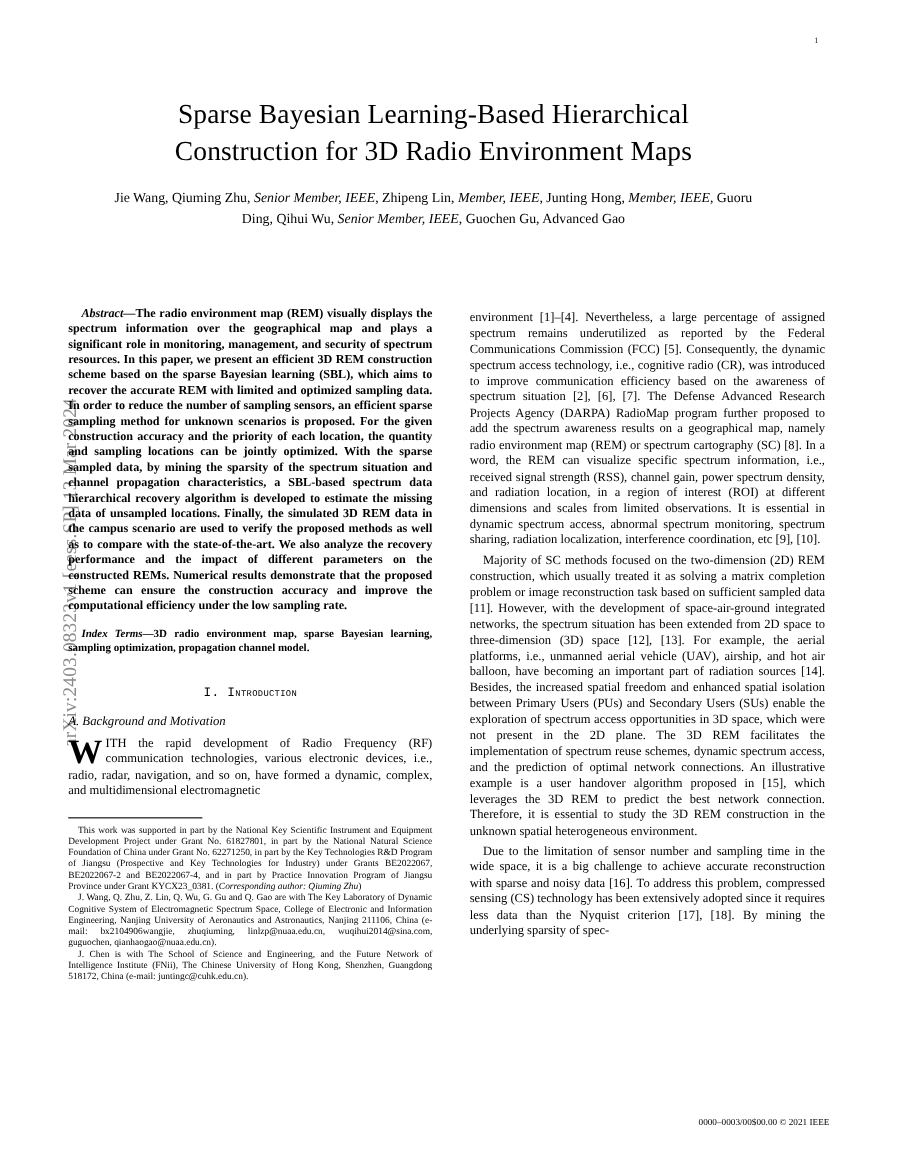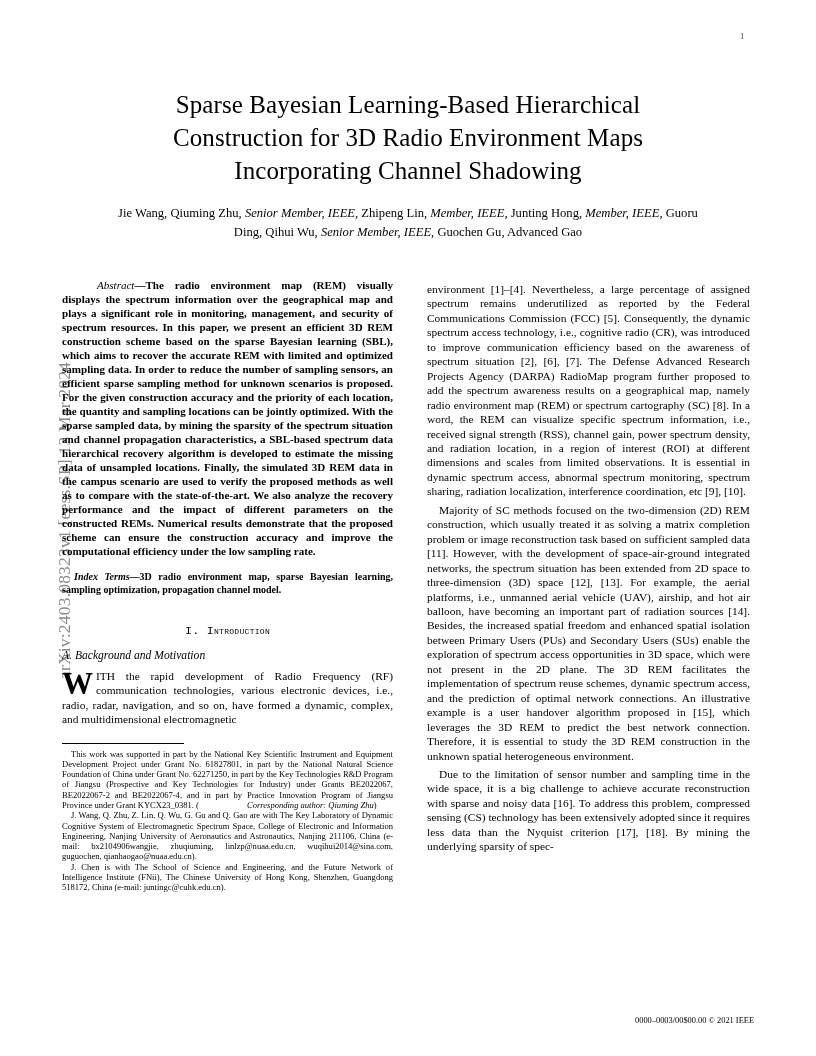--- a/index.html
+++ b/index.html
@@ -44,21 +44,21 @@
     position: absolute;
     right: 72px;
     top: 32px;
     font-size: 7.5px;
     color: #222;
   }
 
   
   .title-block {
     position: absolute;
-    left: 72px;
+    left: 58px;
     top: 88px;
     width: 672px;
     text-align: center;
   }
   .paper-title {
     font-size: 25px;
     line-height: 1.32;
     font-weight: normal;
     margin: 0;
     letter-spacing: 0.1px;
@@ -99,21 +99,21 @@
   p.body + p.body { text-indent: 12px; }
 
   .abstract {
     font-weight: bold;
     font-size: 11.05px;
     line-height: 1.27;
     text-align: justify;
     margin: 0;
     text-indent: 12px;
   }
-  .abstract .lead { font-style: italic; font-weight: normal; margin-left: 23px; }
+  .abstract .lead { font-style: italic; font-weight: bold; }
 
   .index-terms {
     font-weight: bold;
     font-size: 10px;
     line-height: 1.27;
     text-align: justify;
     margin: 13px 0 0 0;
     text-indent: 12px;
   }
   .index-terms .lead { font-style: italic; font-weight: bold; }
@@ -155,21 +155,21 @@
     border-top: 0.8px solid #000;
     margin: 16px 0 5px 0;
   }
   .footnote {
     font-size: 8.55px;
     line-height: 1.205;
     text-align: justify;
     margin: 0;
   }
   .footnote .para { text-indent: 9px; display: block; }
-  .footnote i { font-style: italic; padding-left: 48px; }
+  .footnote i { font-style: italic; }
 
   
   .copyright {
     position: absolute;
     left: 62px;
     top: 1016px;
     width: 692px;
     text-align: right;
     font-size: 8.4px;
   }
@@ -180,21 +180,20 @@
 <div class="page">
 
   <div class="arxiv-stamp">arXiv:2403.08323v1  [eess.SP]  13 Mar 2024</div>
 
   <div class="page-number">1</div>
 
   <div class="title-block">
     <h1 class="paper-title">
       <span>Sparse Bayesian Learning-Based Hierarchical</span><br>
       <span>Construction for 3D Radio Environment Maps</span><br>
-      <span>Incorporating Channel Shadowing</span>
     </h1>
     <div class="authors">
       <span>Jie Wang, Qiuming Zhu, </span><i>Senior Member, IEEE</i><span>, Zhipeng Lin, </span><i>Member, IEEE</i><span>, Junting Hong, </span><i>Member, IEEE</i><span>,</span>
       <span>Guoru Ding, Qihui Wu, </span><i>Senior Member, IEEE</i><span>, Guochen Gu, Advanced Gao</span>
     </div>
   </div>
 
   <div class="columns">
 
     <div class="col col-left">

